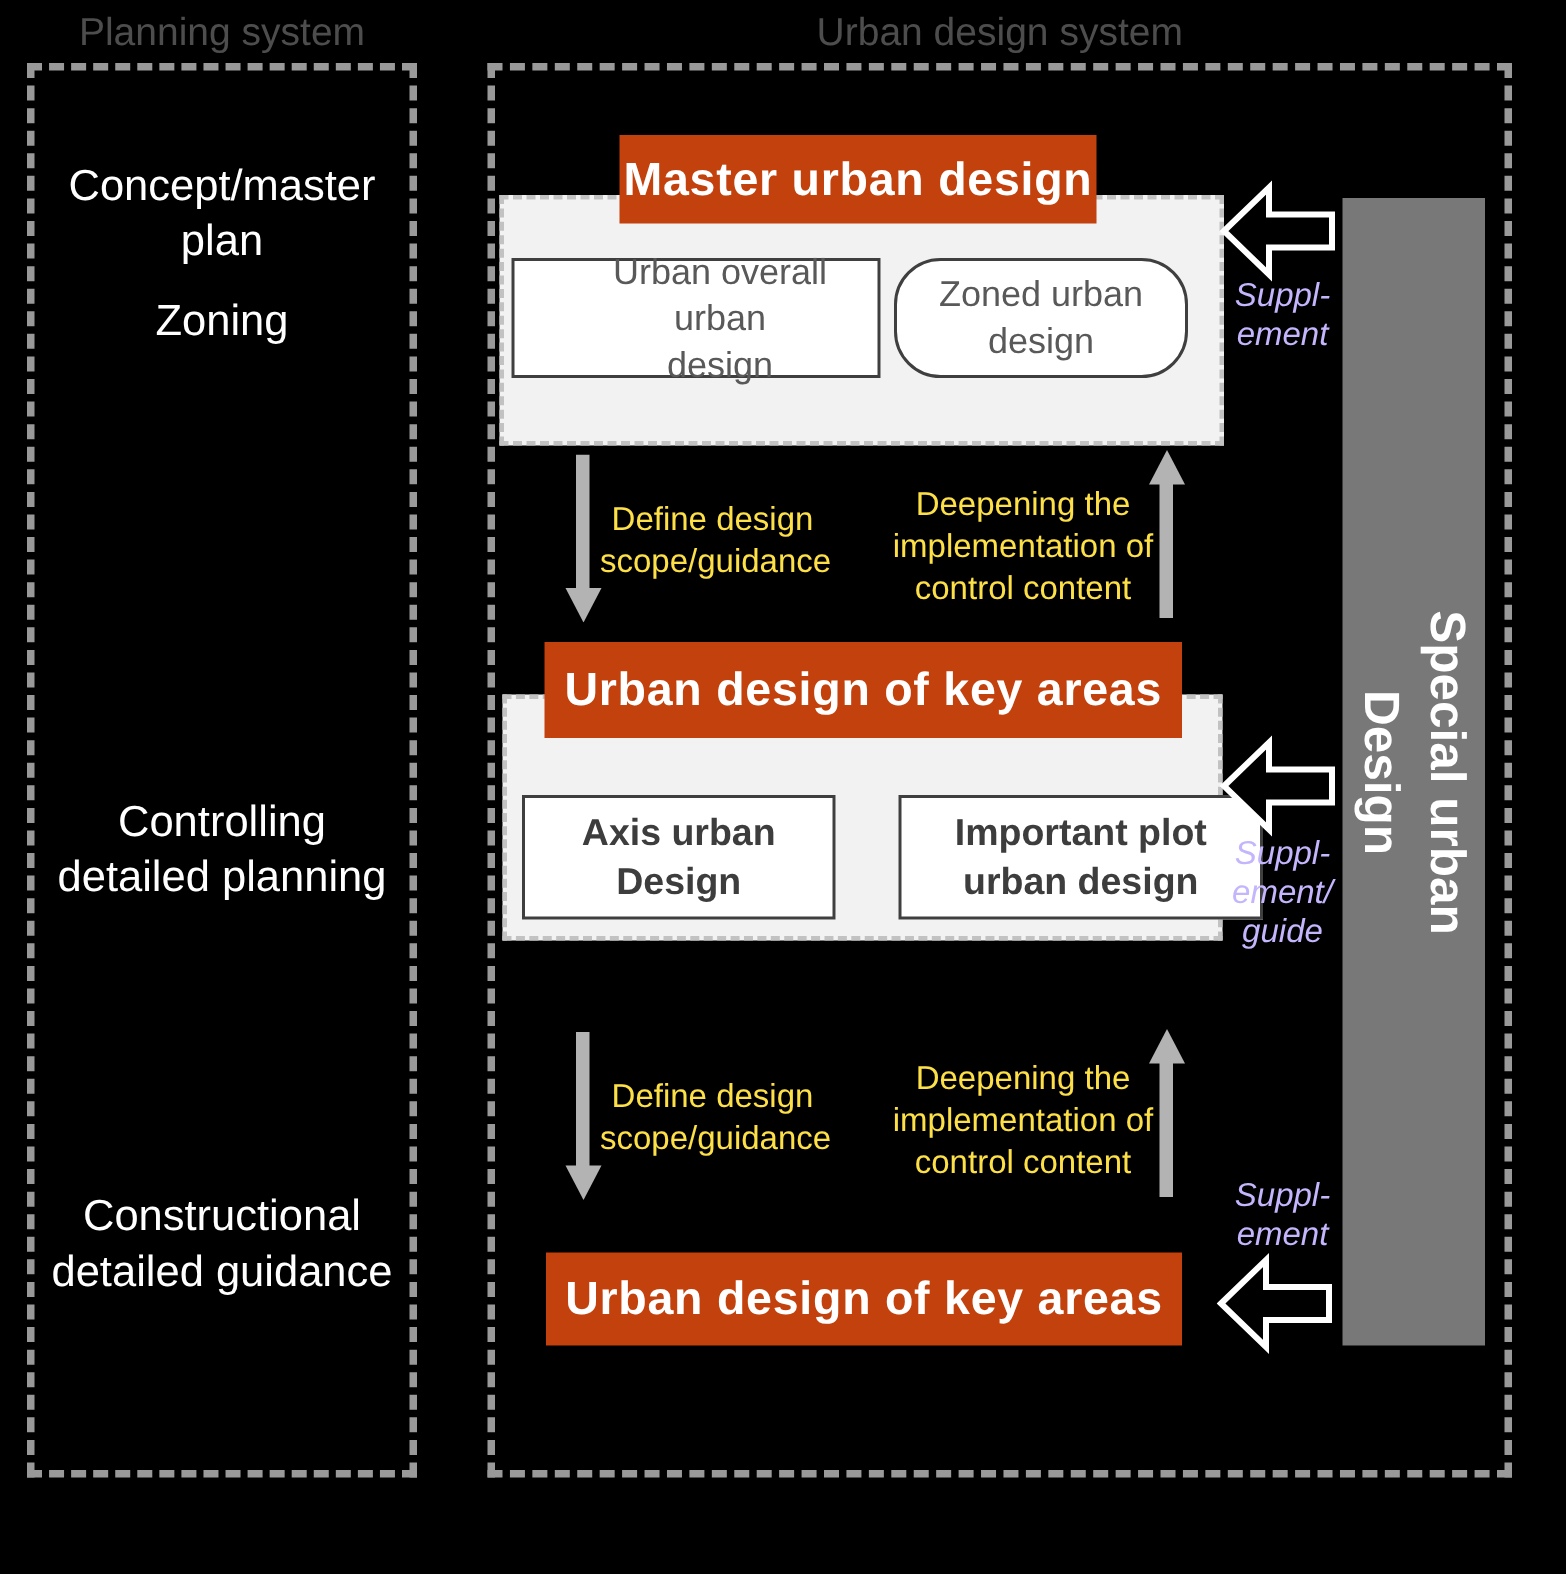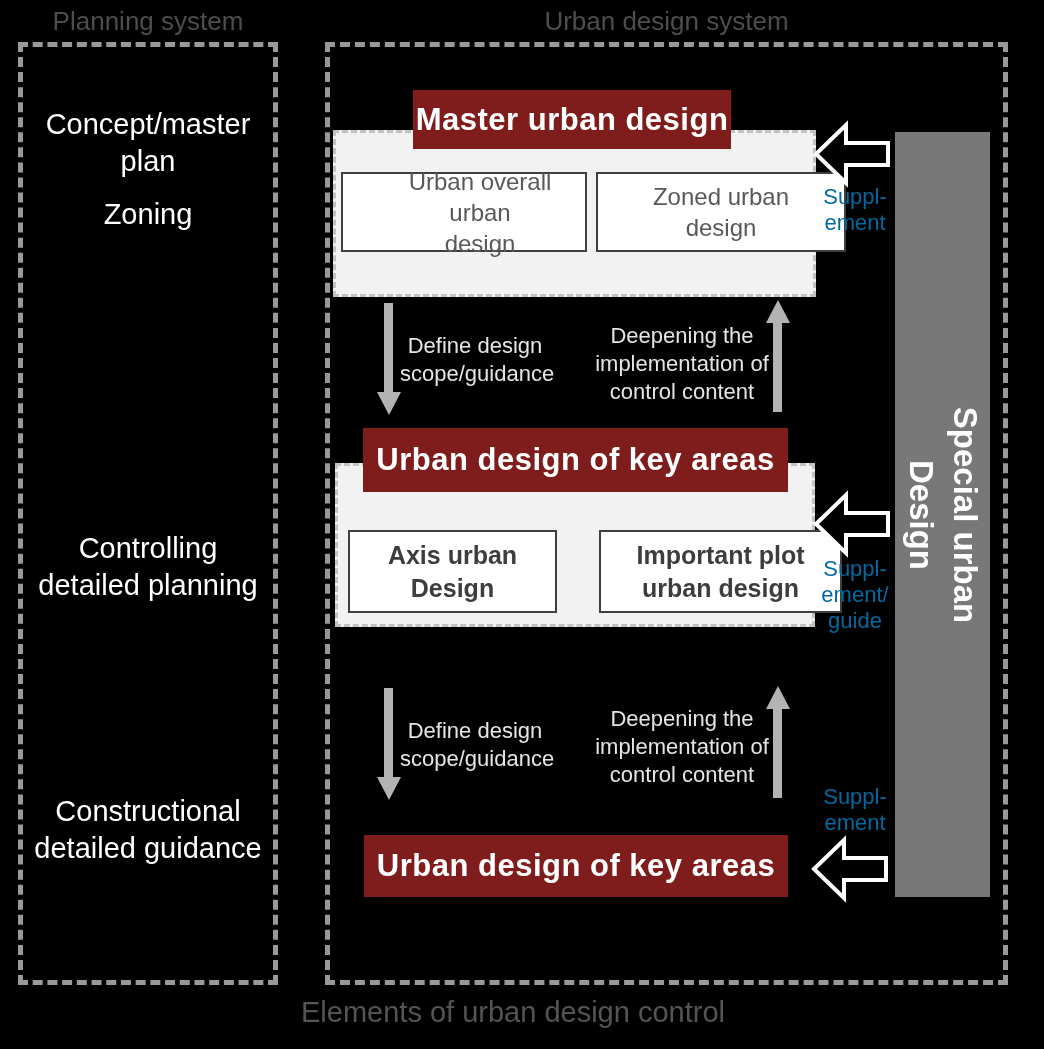--- a/index.html
+++ b/index.html
@@ -10,36 +10,36 @@
   .abs{position:absolute;box-sizing:border-box;}
   .pre{white-space:pre-line;}
   .center{text-align:center;}
 
   .sys-title{color:#4d4d4d;font-size:26px;line-height:30px;}
   .panel{border:5px dashed #999;background:transparent;}
 
   .plan-label{color:#fff;font-size:29px;line-height:37px;}
 
   .gray-header{
-    background:#7f1d1d;color:#fff;font-weight:bold;font-size:31px;
+    background:#c2410c;color:#fff;font-weight:bold;font-size:31px;
     display:flex;align-items:center;justify-content:center;z-index:3;
     letter-spacing:.5px;
   }
   .container-box{
     background:#f2f2f2;border:3px dashed #c2c2c2;z-index:1;
   }
   .white-box{
     background:#fff;border:2px solid #3f3f3f;z-index:2;
     display:flex;align-items:center;justify-content:center;
     font-size:24px;line-height:31px;color:#595959;
   }
   .white-box.bold{font-weight:bold;color:#3d3d3d;font-size:25px;line-height:33px;text-align:center;}
 
-  .flow-label{color:#e5e5e5;font-size:22px;line-height:28px;z-index:2;}
-  .suppl-label{color:#0369a1;font-size:22px;line-height:26px;z-index:2;}
+  .flow-label{color:#fde047;font-size:22px;line-height:28px;z-index:2;}
+  .suppl-label{color:#c4b5fd;font-size:22px;line-height:26px;z-index:2;font-style:italic;}
 
   .special-bar{
     background:#787878;z-index:2;
     display:flex;align-items:center;justify-content:center;
   }
   .special-bar .rot{
     transform:rotate(90deg);transform-origin:center center;
     color:#fff;font-weight:bold;font-size:33px;line-height:44px;
     width:740px;text-align:center;flex:none;
   }
@@ -62,21 +62,21 @@
 detailed planning</div>
   <div class="abs plan-label pre center" style="left:18px;top:793px;width:260px;">Constructional
 detailed guidance</div>
 
   <div class="abs panel" style="left:325px;top:42px;width:683px;height:943px;"></div>
 
   <div class="abs container-box" style="left:333px;top:130px;width:483px;height:167px;"></div>
   <div class="abs gray-header" style="left:413px;top:90px;width:318px;height:59px;">Master urban design</div>
   <div class="abs white-box pre center" style="left:341px;top:172px;width:246px;height:80px;padding-left:32px;">Urban overall urban
 design</div>
-  <div class="abs white-box pre center" style="left:596px;top:172px;width:250px;height:80px;">Zoned urban
+  <div class="abs white-box pre center" style="left:596px;top:172px;width:196px;height:80px;border-radius:31px;">Zoned urban
 design</div>
 
   <div class="abs" style="left:813px;top:120px;z-index:2;">
     <svg width="78" height="68" viewBox="0 0 78 68">
       <path d="M3,34 L33,5 L33,23 L75,23 L75,45 L33,45 L33,63 Z" fill="#000" stroke="#fff" stroke-width="4"></path>
     </svg>
   </div>
   <div class="abs suppl-label pre center" style="left:816px;top:184px;width:78px;">Suppl-
 ement</div>
 
@@ -140,15 +140,14 @@
   <div class="abs suppl-label pre center" style="left:816px;top:784px;width:78px;">Suppl-
 ement</div>
   <div class="abs" style="left:811px;top:835px;z-index:2;">
     <svg width="78" height="68" viewBox="0 0 78 68">
       <path d="M3,34 L33,5 L33,23 L75,23 L75,45 L33,45 L33,63 Z" fill="#000" stroke="#fff" stroke-width="4"></path>
     </svg>
   </div>
 
   <div class="abs gray-header" style="left:364px;top:835px;width:424px;height:62px;">Urban design of key areas</div>
 
-  <div class="abs caption center" style="left:0px;top:996px;width:1026px;">Elements of urban design control</div>
 
 </div>
 
 </body></html>

